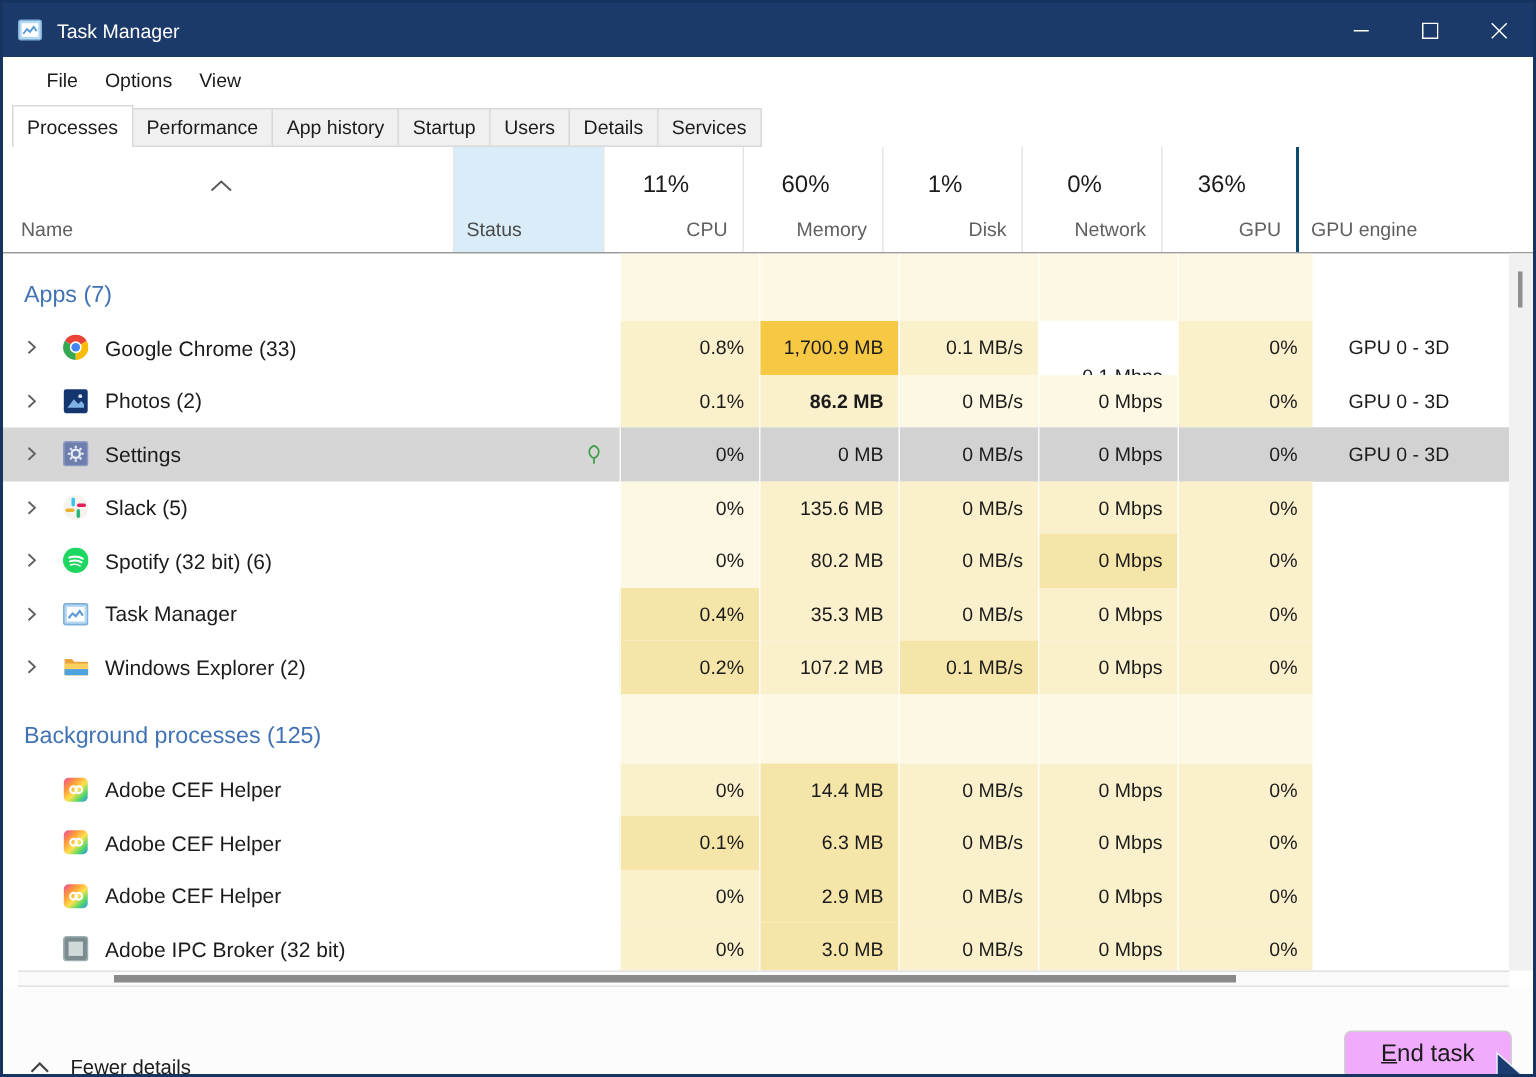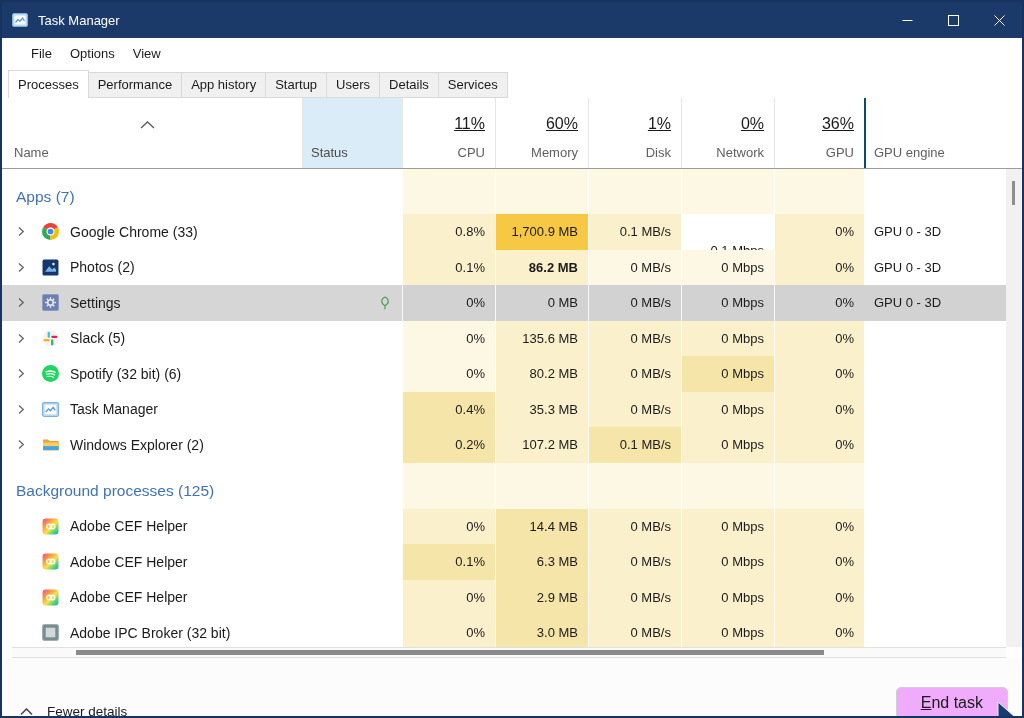--- a/index.html
+++ b/index.html
@@ -22,21 +22,21 @@
   .tab{font-size:13px;padding:4px 9px 5px 9px;background:#f0f0f0;border:1px solid #d9d9d9;margin-right:-1px;color:#1b1b1b;}
   .tab.active{background:#fff;border-bottom:none;padding-top:6px;padding-bottom:6px;position:relative;z-index:2;}
   
   .colheader{height:70px;display:flex;border-bottom:1px solid #9b9b9b;background:#fff;}
   .hc{box-sizing:border-box;position:relative;}
   .hc-name{flex:1;}
   .hc-name .sortcaret{position:absolute;left:138px;top:17px;}
   .hc-name .lbl{position:absolute;left:12px;bottom:8px;font-size:13px;color:#5f5f5f;}
   .hc-status{width:100px;background:#d9ecf8;border-left:1px solid #e6e6e6;}
   .hc-status .lbl{position:absolute;left:8px;bottom:8px;font-size:13px;color:#4b4b4b;}
-  .hc-stat{width:93px;border-left:1px solid #e6e6e6;text-align:right;padding:14px 10px 0 0;text-decoration:underline;}
+  .hc-stat{width:93px;border-left:1px solid #e6e6e6;text-align:center;padding:14px 10px 0 0;}
   .hc-stat.gpu{width:90px;}
   .hc-stat .pct{font-size:16px;color:#1b1b1b;line-height:20px;margin-top:2px;}
   .hc-stat .sub{font-size:13px;color:#5f5f5f;position:absolute;right:10px;bottom:8px;}
   .hc-engine{width:142px;border-left:2px solid #0c4a6e;}
   .hc-engine .lbl{position:absolute;left:8px;bottom:8px;font-size:13px;color:#5f5f5f;}
   .hc-scrollpad{width:16px;}
   
   .content-row{display:flex;height:478px;}
   #table-body{flex:1;overflow:hidden;}
   .vscroll{width:16px;background:#f1f1f1;position:relative;}
@@ -50,21 +50,21 @@
   .expander{width:26px;display:flex;align-items:center;flex:none;}
   .procicon{width:17px;height:17px;flex:none;display:flex;align-items:center;justify-content:center;}
   .procicon svg{display:block;}
   .name-label{font-size:14px;margin-left:11px;white-space:nowrap;}
   .section-label{font-size:15.5px;color:#4173b4;align-self:center;margin-top:10px;white-space:nowrap;}
   .status-cell{width:100px;position:relative;}
   .leafwrap{position:absolute;right:10px;top:50%;transform:translateY(-50%);display:flex;}
   .val-cell{width:93px;font-size:13px;text-align:right;display:flex;align-items:center;justify-content:flex-end;
             padding-right:10px;border-left:1px solid rgba(255,255,255,.85);}
   .val-cell.gpu{width:90px;}
-  .engine-cell{width:142px;font-size:13px;display:flex;align-items:center;padding-left:10px;white-space:nowrap;}
+  .engine-cell{width:131px;font-size:13px;display:flex;align-items:center;padding-left:24px;white-space:nowrap;}
   
   .hscroll{height:11px;margin:0 16px 0 10px;background:#fafafa;border-top:1px solid #e0e0e0;border-bottom:1px solid #e0e0e0;position:relative;box-sizing:border-box;}
   .hscroll .thumb{position:absolute;left:64px;top:2px;width:748px;height:5px;background:#8a8a8a;}
   
   .footer{height:61px;display:flex;align-items:flex-end;justify-content:space-between;padding:0 14px 0 18px;background:#fcfcfc;}
   .fewer{display:flex;align-items:center;font-size:13.5px;color:#1b1b1b;}
   .fewer .chev{margin-right:14px;display:flex;}
   .endtask{font-size:16px;padding:6px 24px;background:#f0abfc;border:1px solid #cfcfcf;border-radius:5px;color:#1b1b1b;}
   .accel{text-decoration:underline;}
   

